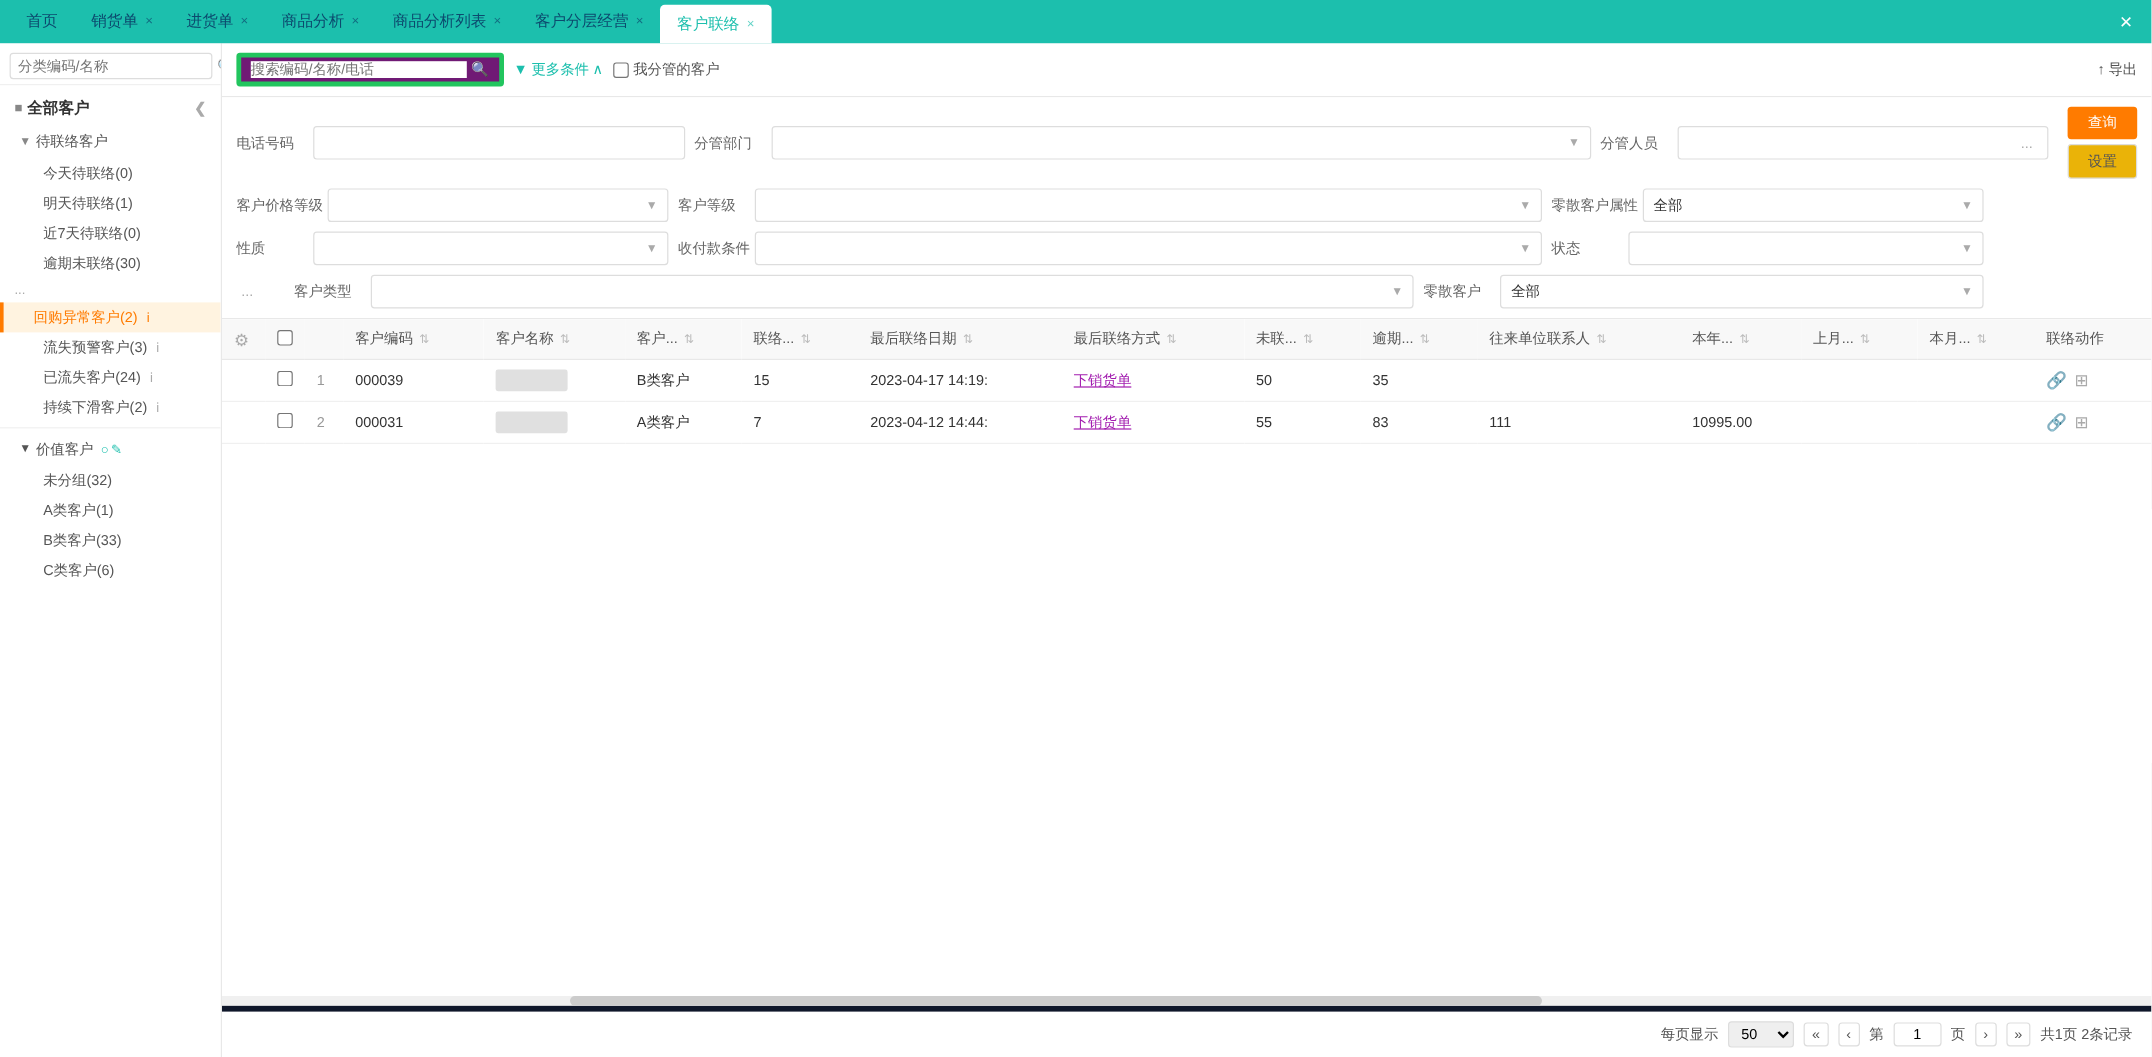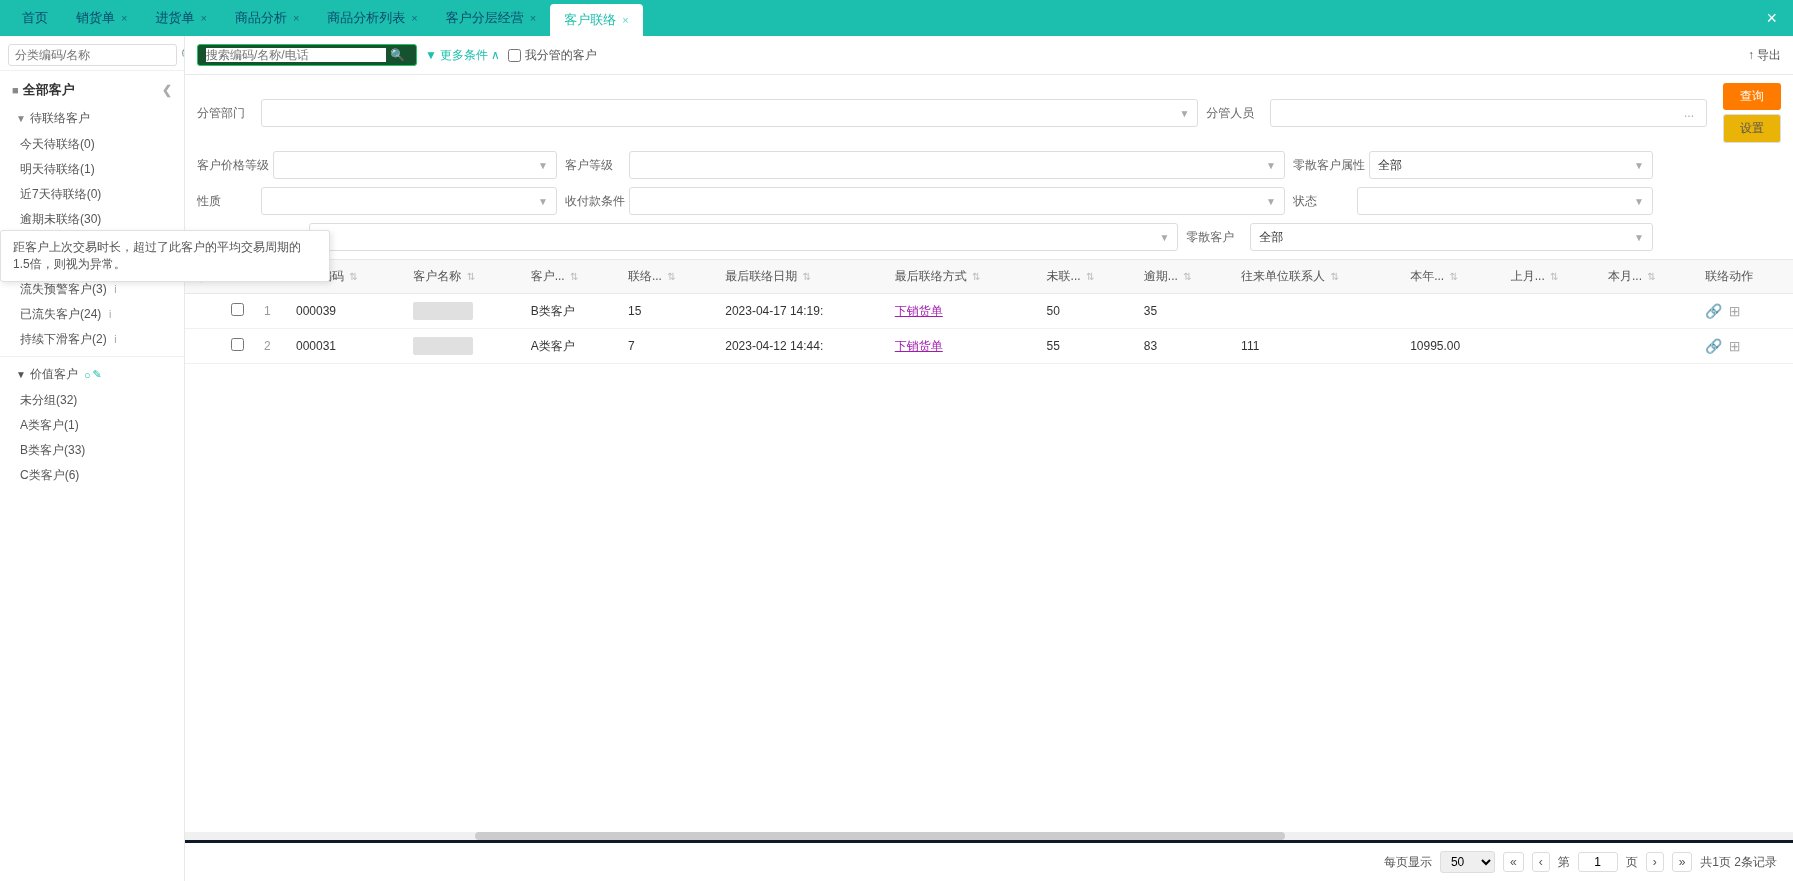--- a/index.html
+++ b/index.html
@@ -61,21 +61,21 @@
 
     .tree-group { margin-left: 0; }
     .tree-group-title {
       display: flex; align-items: center; padding: 5px 12px 5px 16px;
       font-size: 12px; color: #555; cursor: pointer;
       position: relative;
     }
     .tree-group-title .arrow { margin-right: 4px; font-size: 10px; color: #888; }
 
     .tree-item {
-      padding: 4px 12px 4px 20px; font-size: 12px; color: #555; cursor: pointer;
+      padding: 4px 12px 4px 36px; font-size: 12px; color: #555; cursor: pointer;
     }
     .tree-item.active { background: #fff3e0; color: #ff7b00; border-left: 3px solid #ff7b00; padding-left: 25px; }
 
     .sidebar-divider { height: 1px; background: #f0f0f0; margin: 4px 0; }
 
     .value-customer-header {
       display: flex; align-items: center; padding: 5px 12px 5px 16px;
       font-size: 12px; color: #555; cursor: pointer;
     }
     .value-customer-header .arrow { margin-right: 4px; font-size: 10px; }
@@ -100,22 +100,22 @@
       background: #f5f5f5;
     }
 
     
     .search-bar {
       background: #fff; padding: 8px 12px;
       border-bottom: 1px solid #e8e8e8;
       display: flex; align-items: center; gap: 8px;
     }
     .search-bar .search-input-wrap {
-      display: flex; align-items: center; border: 1px solid #22c55e; border-radius: 3px; padding: 3px 8px;
-      background: #14532d; min-width: 220px;
+      display: flex; align-items: center; border: 4px solid #22c55e; border-radius: 3px; padding: 3px 8px;
+      background: #701a75; min-width: 220px;
     }
     .search-bar .search-input-wrap input {
       border: none; outline: none; font-size: 12px; color: #999; width: 180px;
     }
     .search-bar .search-icon-btn { color: #aaa; cursor: pointer; margin-left: 4px; }
     .search-bar .more-conditions {
       display: flex; align-items: center; gap: 3px;
       color: #1cbfad; cursor: pointer; font-size: 12px;
     }
     .search-bar .my-customer {
@@ -189,21 +189,21 @@
 
     
     .tbl-settings-icon { color: #aaa; cursor: pointer; font-size: 14px; }
 
     
     .action-cell { display: flex; gap: 6px; align-items: center; }
     .action-icon { color: #aaa; cursor: pointer; font-size: 14px; }
 
     
     .pagination-bar {
-      background: #fff; border-top: 3px solid #0f172a;
+      background: #fff; border-top: 5px solid #0f172a;
       padding: 8px 16px; display: flex; align-items: center; justify-content: flex-end; gap: 8px;
       font-size: 12px; color: #555;
     }
     .pagination-bar select {
       border: 1px solid #ddd; border-radius: 3px; padding: 2px 6px; font-size: 12px;
     }
     .page-nav-btn {
       background: none; border: 1px solid #ddd; border-radius: 3px;
       padding: 2px 6px; cursor: pointer; font-size: 12px; color: #555;
     }
@@ -283,23 +283,20 @@
         <div class="tree-item">今天待联络(0)</div>
         <div class="tree-item">明天待联络(1)</div>
         <div class="tree-item">近7天待联络(0)</div>
         <div class="tree-item">逾期未联络(30)</div>
       </div>
 
       <div class="tree-item" style="padding-left:12px; color:#aaa; font-size:11px; display:flex; align-items:center; gap:4px;">
         <span>...</span>
       </div>
 
-      <div class="tooltip-box">
-        <span>距客户上次交易时长，超过了此客户的平均交易周期的1.5倍，则视为异常。</span>
-      </div>
 
       <div class="tree-item active">
         回购异常客户(2) <span style="margin-left:4px; color:#ff7b00; font-size:11px;">ℹ</span>
       </div>
       <div class="tree-item">
         流失预警客户(3) <span style="margin-left:4px; color:#aaa; font-size:11px;">ℹ</span>
       </div>
       <div class="tree-item">已流失客户(24) <span style="margin-left:4px; color:#aaa; font-size:11px;">ℹ</span></div>
       <div class="tree-item">持续下滑客户(2) <span style="margin-left:4px; color:#aaa; font-size:11px;">ℹ</span></div>
 
@@ -337,20 +334,24 @@
       <div class="spacer"></div>
       <div class="export-btn">
         <span>↑</span>
         <span>导出</span>
       </div>
     </div>
 
     <div class="filter-area">
 
       <div class="filter-row">
+        <div class="filter-item">
+          <label>电话号码</label>
+          <input class="filter-input" type="text" style="">
+        </div>
         <div class="filter-item" style="flex:2;">
           <label>分管部门</label>
           <div class="filter-select">
             <span></span>
             <span class="dropdown-arrow">▼</span>
           </div>
         </div>
         <div class="filter-item">
           <label>分管人员</label>
           <div class="filter-select">

